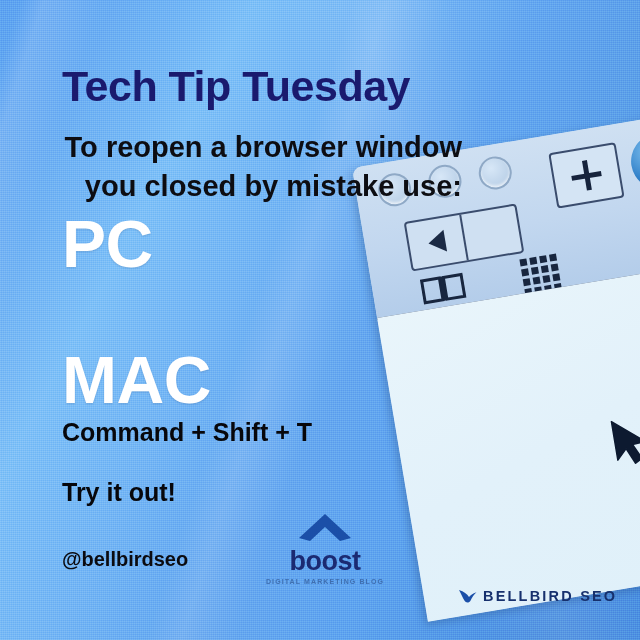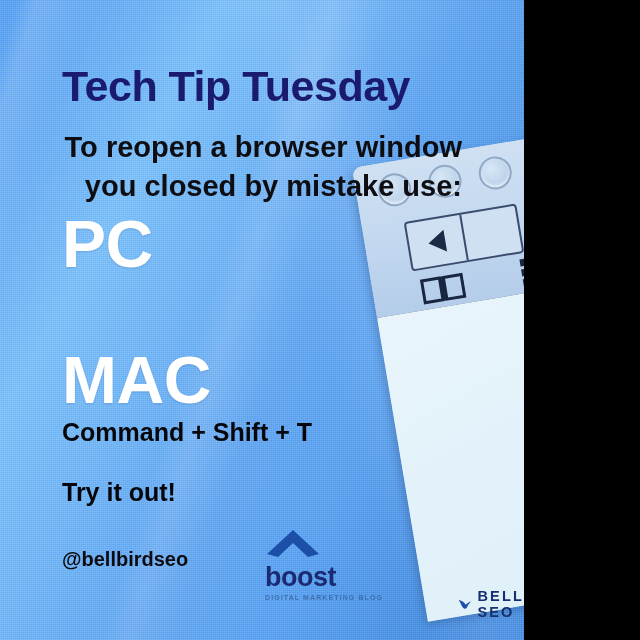--- a/index.html
+++ b/index.html
@@ -2,21 +2,21 @@
 <html><head>
 <meta charset="utf-8">
 <style>
   html, body {
     margin: 0;
     padding: 0;
     background: #000;
   }
   #poster {
     position: relative;
-    width: 524px;
+    width: 640px;
     height: 640px;
     overflow: hidden;
     font-family: "Liberation Sans", sans-serif;
     background: linear-gradient(118deg,
         #5a9ff0 0%,
         #63a8f2 12%,
         #79bdf7 26%,
         #6fb2f4 40%,
         #5fa2ef 56%,
         #5ba0ef 70%,
@@ -168,22 +168,22 @@
     position: absolute; left: 62px; top: 478px;
     font-size: 25px; font-weight: 700; color: #07070b;
   }
   .handle {
     position: absolute; left: 62px; top: 548px;
     font-size: 20px; font-weight: 700; color: #0b0b10;
   }
 
   
   .boost {
-    position: absolute; left: 265px; top: 528px;
-    width: 120px; 
+    position: absolute; left: 265px; top: 512px;
+    width: 120px; text-align: center;
   }
   .boost-word {
     font-size: 27px; font-weight: 700; color: #1b2a72;
     letter-spacing: -0.5px; line-height: 1; margin-top: 2px;
   }
   .boost-tag {
     font-size: 7px; font-weight: 700; letter-spacing: 1.1px;
     color: #3f6fb0; margin-top: 3px;
   }
 

